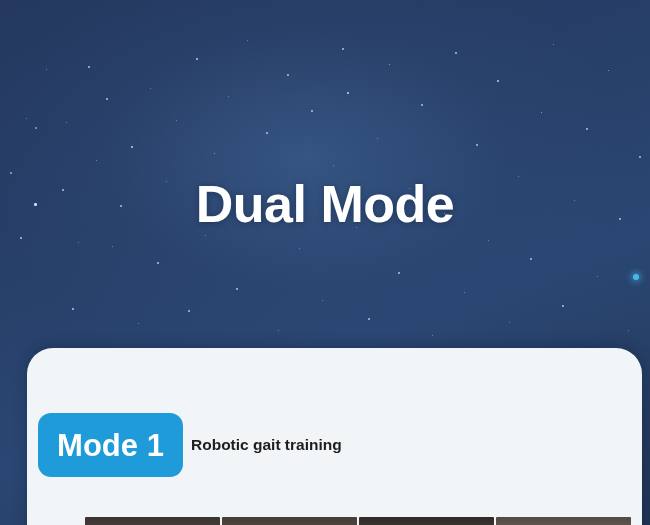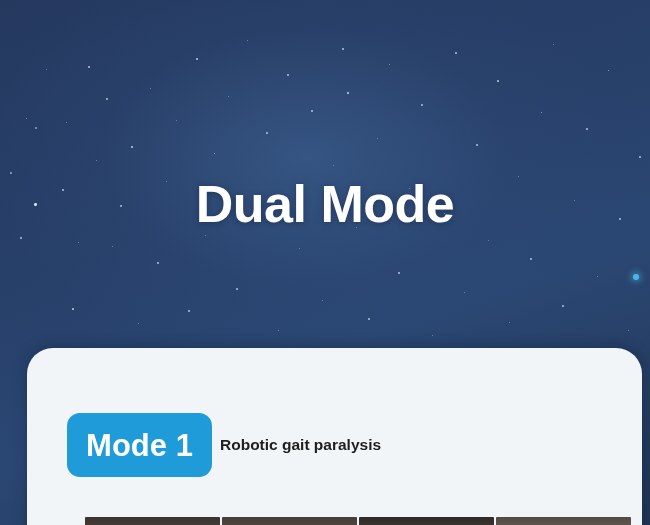--- a/index.html
+++ b/index.html
@@ -71,21 +71,21 @@
     width: 615px;
     height: 200px;
     background: #F2F5F8;
     border-radius: 26px 26px 0 0;
     box-shadow: 0 -2px 14px rgba(8,18,38,0.28);
     overflow: hidden;
   }
 
   #mode-row {
     position: absolute;
-    left: 40px;
+    left: 11px;
     top: 65px;
     display: flex;
     align-items: center;
   }
 
   #mode-badge {
     width: 145px;
     height: 64px;
     background: #1E9BD8;
     border-radius: 13px;
@@ -211,21 +211,21 @@
     <span class="hl">Dual Mode</span>
   </div>
 
   <div id="card">
 
     <div id="mode-row">
       <div id="mode-badge">
         <span id="mode-badge-label">Mode 1</span>
       </div>
       <div id="mode-desc">
-        <span class="line">Robotic gait paralysis</span>
+        <span class="line">Robotic gait training</span>
       </div>
     </div>
 
     <div id="photo-strip">
       <div class="thumb t1"></div>
       <div class="thumb t2"></div>
       <div class="thumb t3"></div>
       <div class="thumb t4"></div>
     </div>
 

